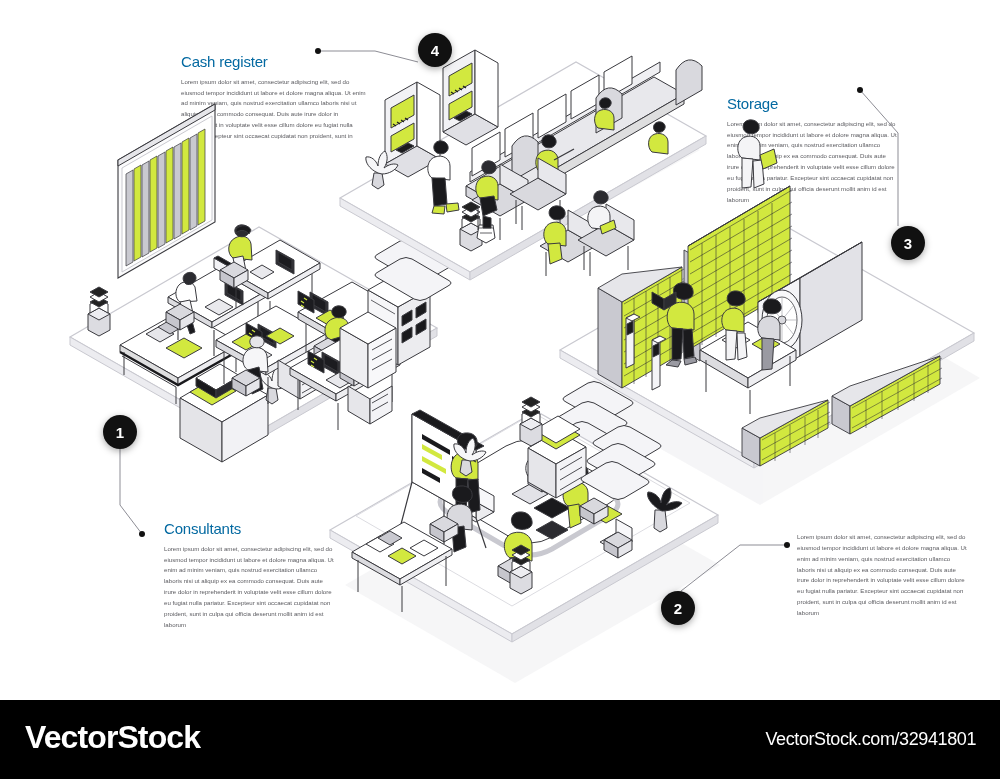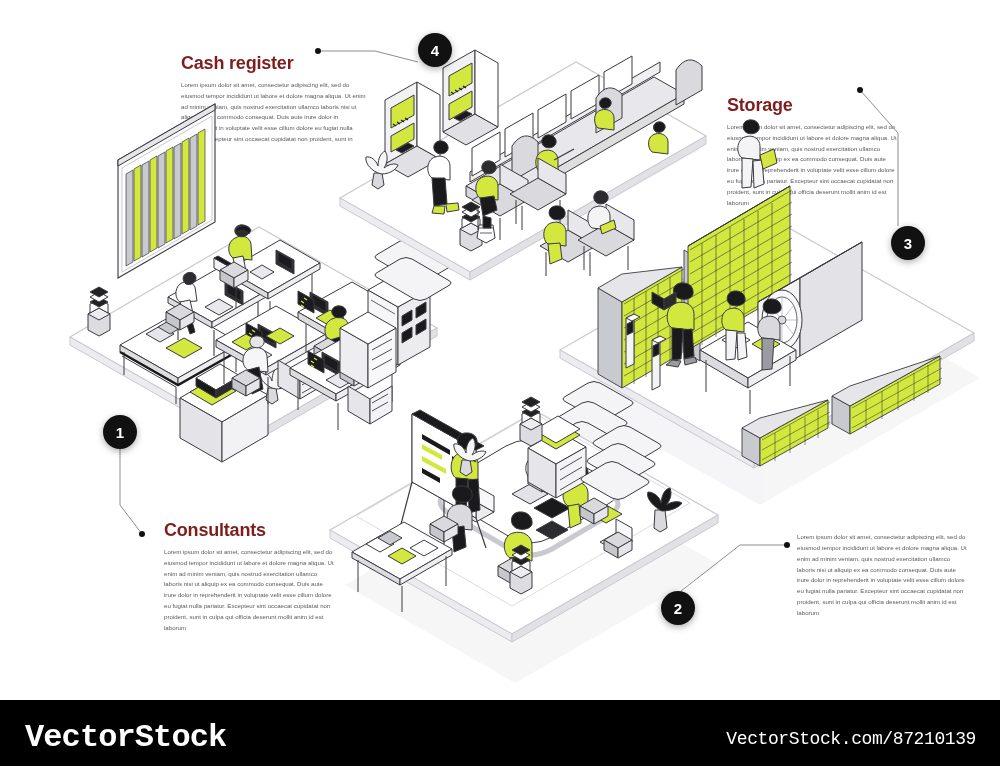--- a/index.html
+++ b/index.html
@@ -4,21 +4,21 @@
 <style>
   html,body{margin:0;padding:0;background:#ffffff;}
   body{width:1000px;height:779px;position:relative;overflow:hidden;
        font-family:"Liberation Sans","DejaVu Sans",sans-serif;}
 
   #stage{position:absolute;left:0;top:0;width:1000px;height:779px;background:#ffffff;}
 
   
   .block{position:absolute;}
   .block .title{
-    font-size:18px;font-weight:bold;color:#7f1d1d;letter-spacing:-0.2px;
+    font-size:15px;font-weight:normal;color:#0369a1;letter-spacing:-0.2px;
     line-height:1.05;margin:0 0 7px 0;white-space:nowrap;
   }
   .block .body{
     font-size:6.1px;line-height:1.78;color:#5a5a5f;margin:0;
     text-align:left;font-weight:400;
   }
 
   #blk-cash{left:181px;top:54px;width:186px;}
   #blk-storage{left:727px;top:96px;width:172px;}
   #blk-consult{left:164px;top:521px;width:172px;}
@@ -35,22 +35,22 @@
   #badge-2{left:661px;top:591px;}
   #badge-3{left:891px;top:226px;}
   #badge-4{left:418px;top:33px;}
 
   svg.layer{position:absolute;left:0;top:0;width:1000px;height:779px;}
   #connectors{z-index:35;}
   #scene{z-index:10;}
 
   
   #watermark{
-    position:absolute;left:0;top:700px;width:1000px;height:66px;
-    background:#000000;z-index:90;font-family:Liberation Mono, monospace;
+    position:absolute;left:0;top:700px;width:1000px;height:79px;
+    background:#000000;z-index:90;
   }
   #wm-logo{position:absolute;left:25px;top:19px;color:#ffffff;
     font-size:32px;font-weight:bold;letter-spacing:-0.9px;}
   #wm-url{position:absolute;right:24px;top:29px;color:#ffffff;
     font-size:18px;letter-spacing:-0.4px;}
 </style>
 </head>
 <body>
 
 <div id="stage">
@@ -642,16 +642,16 @@
     <h2 class="title">Consultants</h2>
     <p class="body">Lorem ipsum dolor sit amet, consectetur adipiscing elit, sed do eiusmod tempor incididunt ut labore et dolore magna aliqua. Ut enim ad minim veniam, quis nostrud exercitation ullamco laboris nisi ut aliquip ex ea commodo consequat. Duis aute irure dolor in reprehenderit in voluptate velit esse cillum dolore eu fugiat nulla pariatur. Excepteur sint occaecat cupidatat non proident, sunt in culpa qui officia deserunt mollit anim id est laborum</p>
   </div>
 
   <div class="block" id="blk-meeting">
     <p class="body">Lorem ipsum dolor sit amet, consectetur adipiscing elit, sed do eiusmod tempor incididunt ut labore et dolore magna aliqua. Ut enim ad minim veniam, quis nostrud exercitation ullamco laboris nisi ut aliquip ex ea commodo consequat. Duis aute irure dolor in reprehenderit in voluptate velit esse cillum dolore eu fugiat nulla pariatur. Excepteur sint occaecat cupidatat non proident, sunt in culpa qui officia deserunt mollit anim id est laborum</p>
   </div>
 
   <div id="watermark">
     <div id="wm-logo">VectorStock</div>
-    <div id="wm-url">VectorStock.com/87210139</div>
+    <div id="wm-url">VectorStock.com/32941801</div>
   </div>
 
 </div>
 
 </body></html>

